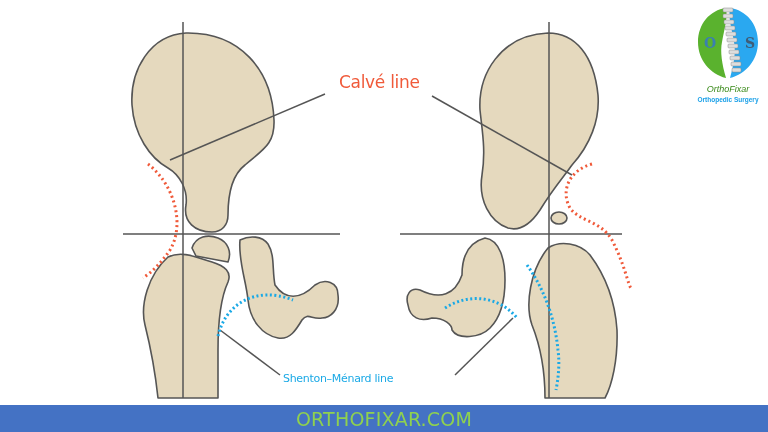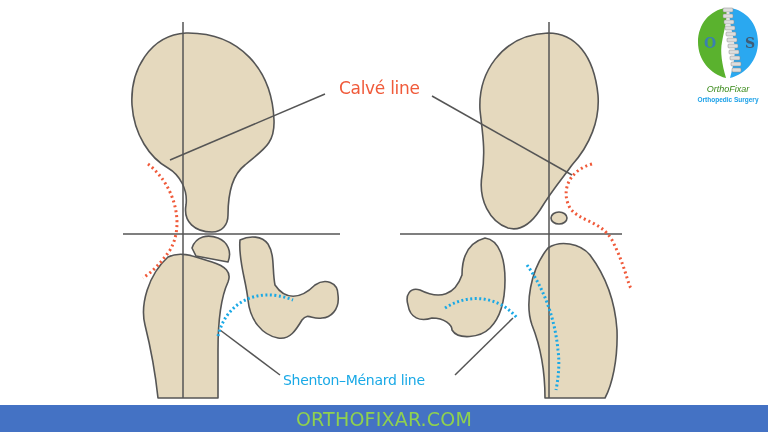--- a/index.html
+++ b/index.html
@@ -1,19 +1,19 @@
 <!DOCTYPE html>
 <html><head>
 <meta charset="utf-8">
 <style>
   html, body { margin:0; padding:0; }
   body { width:768px; height:432px; background:#ffffff; position:relative; overflow:hidden; font-family:"Liberation Sans", sans-serif; }
   #diagram { position:absolute; left:0; top:0; width:768px; height:405px; }
-  .label-calve { position:absolute; left:339px; top:78px; font-size:17px; color:#f05a3a; font-family:"DejaVu Sans", sans-serif; letter-spacing:-0.3px; }
-  .label-shenton { position:absolute; left:283px; top:372px; font-size:14px; color:#1aa9e6; font-family:"DejaVu Sans", sans-serif; letter-spacing:-0.3px; }
+  .label-calve { position:absolute; left:339px; top:72px; font-size:17px; color:#f05a3a; font-family:"DejaVu Sans", sans-serif; letter-spacing:-0.3px; }
+  .label-shenton { position:absolute; left:283px; top:372px; font-size:11px; color:#1aa9e6; font-family:"DejaVu Sans", sans-serif; letter-spacing:-0.3px; }
   .footer { position:absolute; left:0; top:405px; width:768px; height:27px; background:#4472c4; display:flex; align-items:center; justify-content:center; }
   .footer span { color:#8fd14f; font-size:19px; font-family:"DejaVu Sans", sans-serif; letter-spacing:0.2px; }
   .logo { position:absolute; left:688px; top:2px; width:80px; height:106px; }
   .logo-name { position:absolute; left:0; top:82px; width:80px; text-align:center; font-size:9px; font-style:italic; font-weight:normal; color:#3a8a1a; }
   .logo-sub { position:absolute; left:0; top:94px; width:80px; text-align:center; font-size:6.5px; font-weight:bold; color:#1aa0e8; }
 </style>
 </head>
 <body>
 
 <svg id="diagram" viewBox="0 0 768 405" xmlns="http://www.w3.org/2000/svg">

